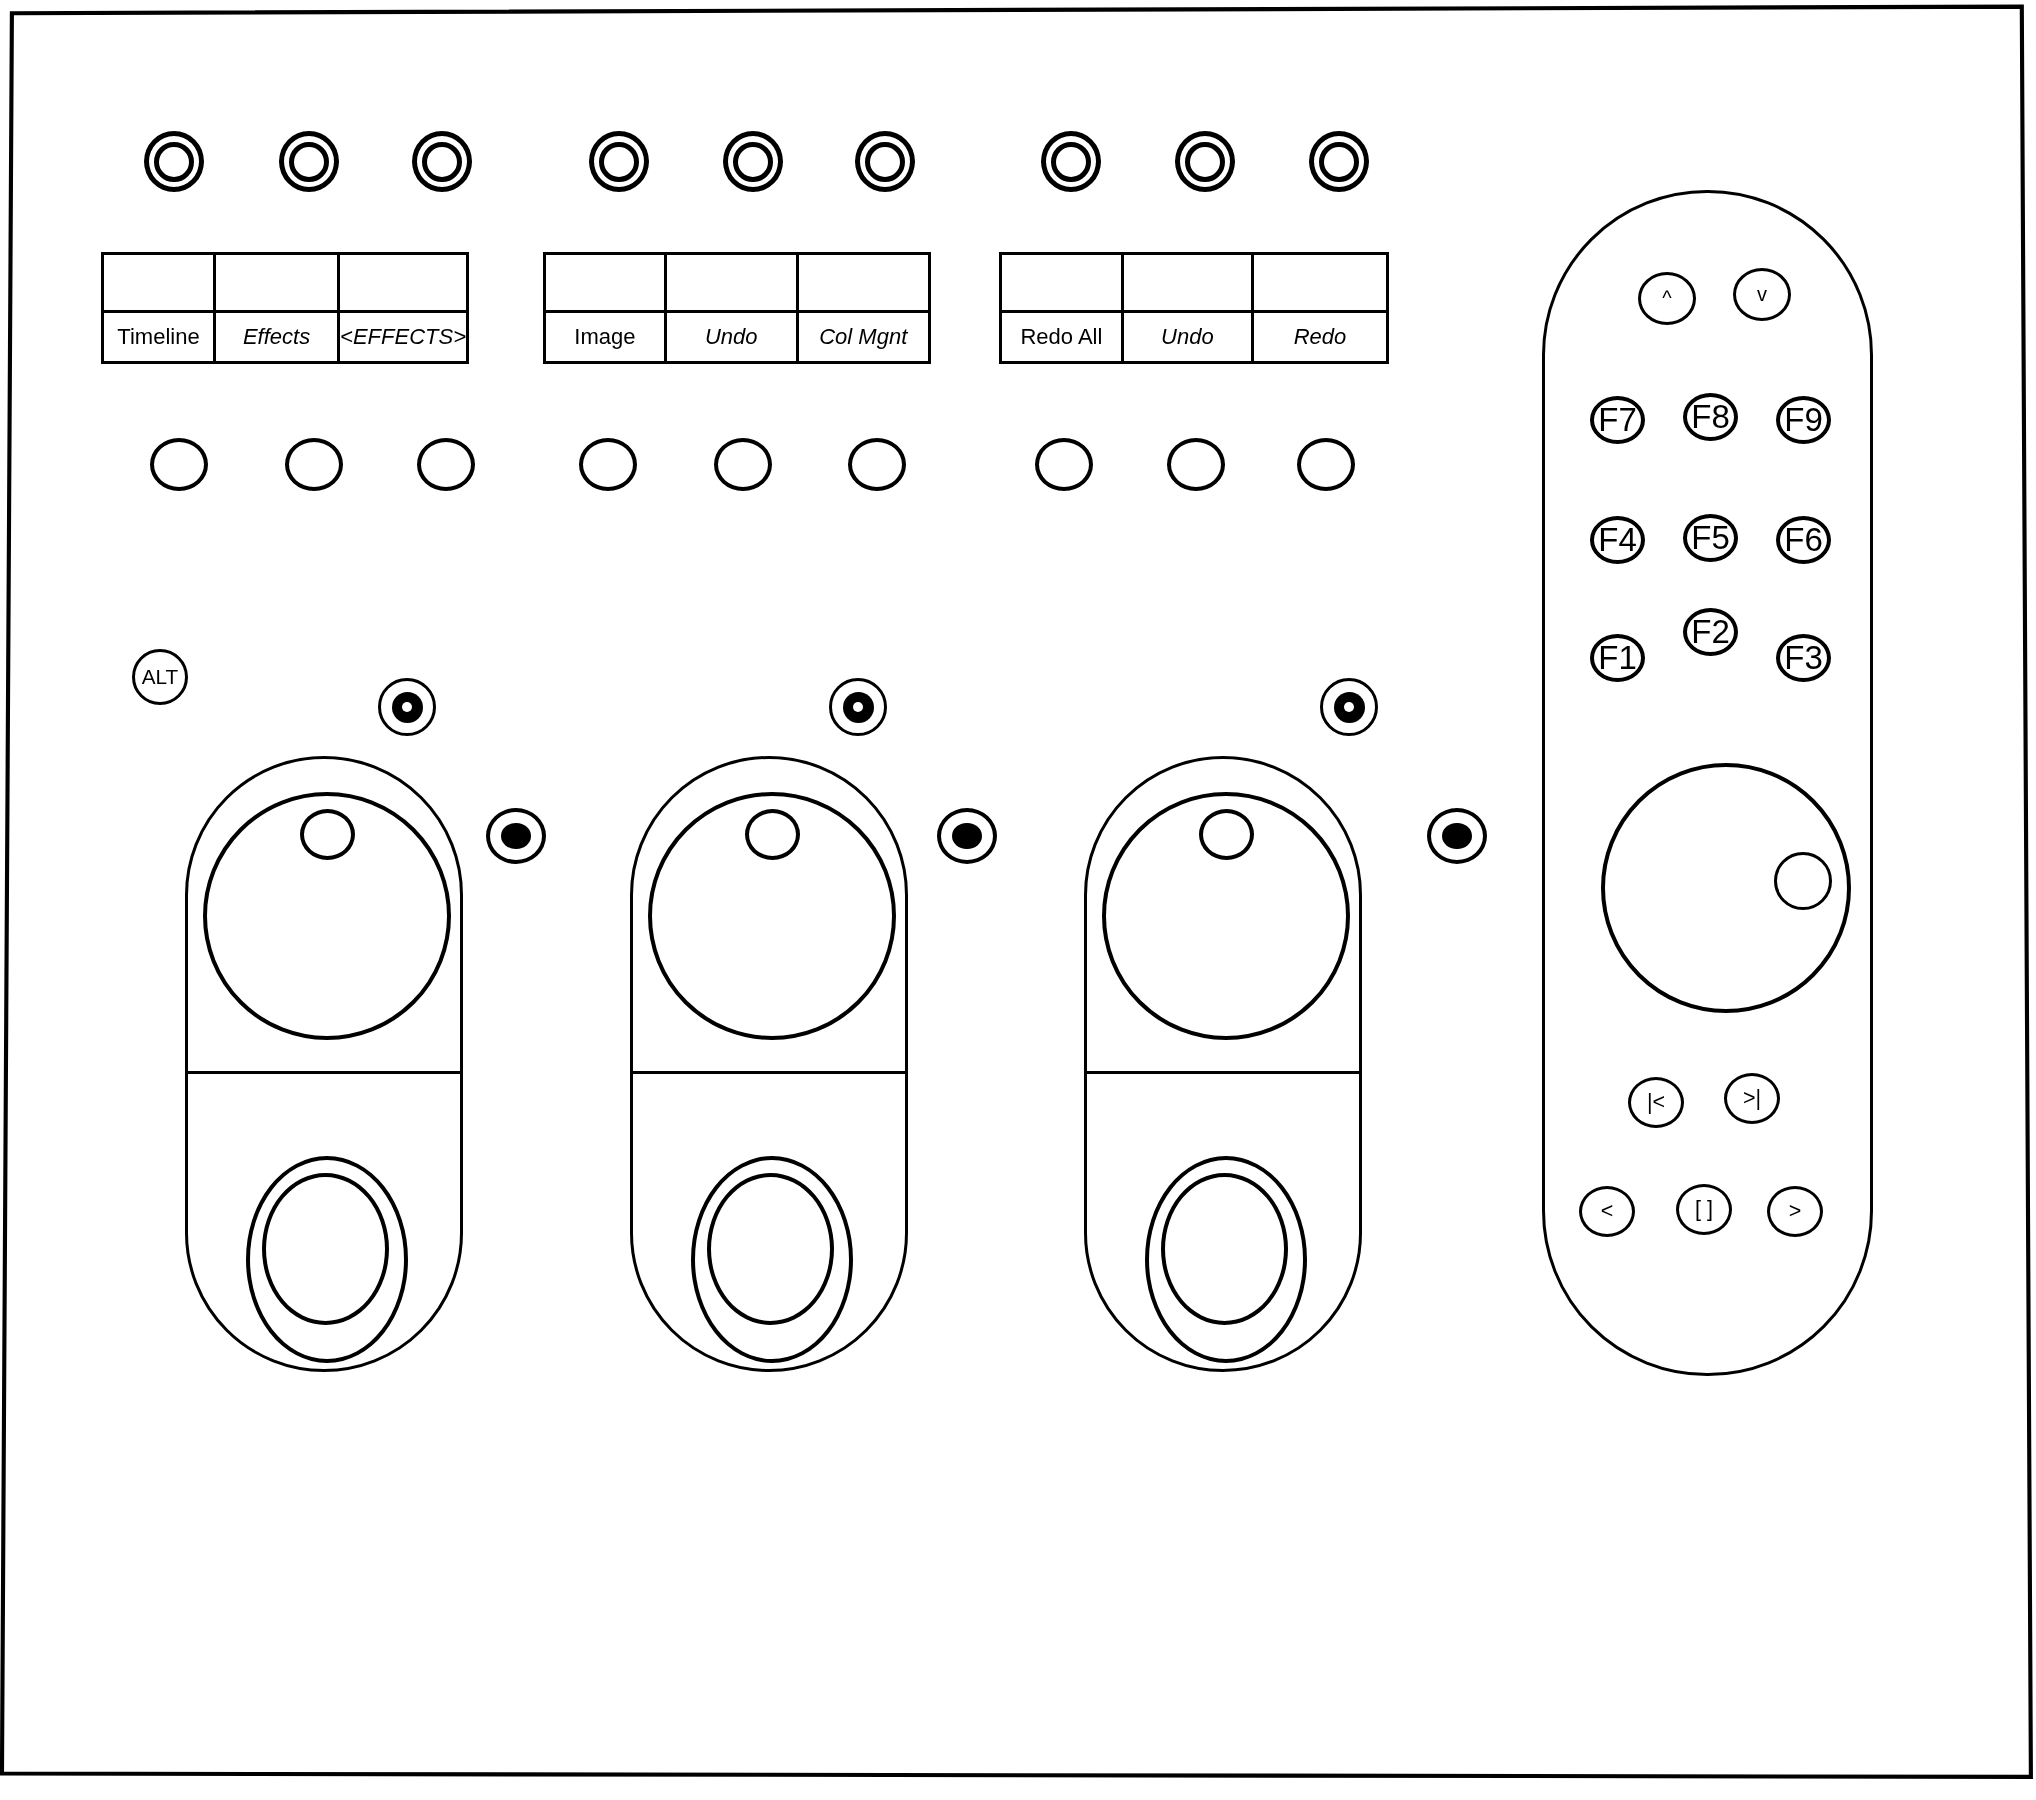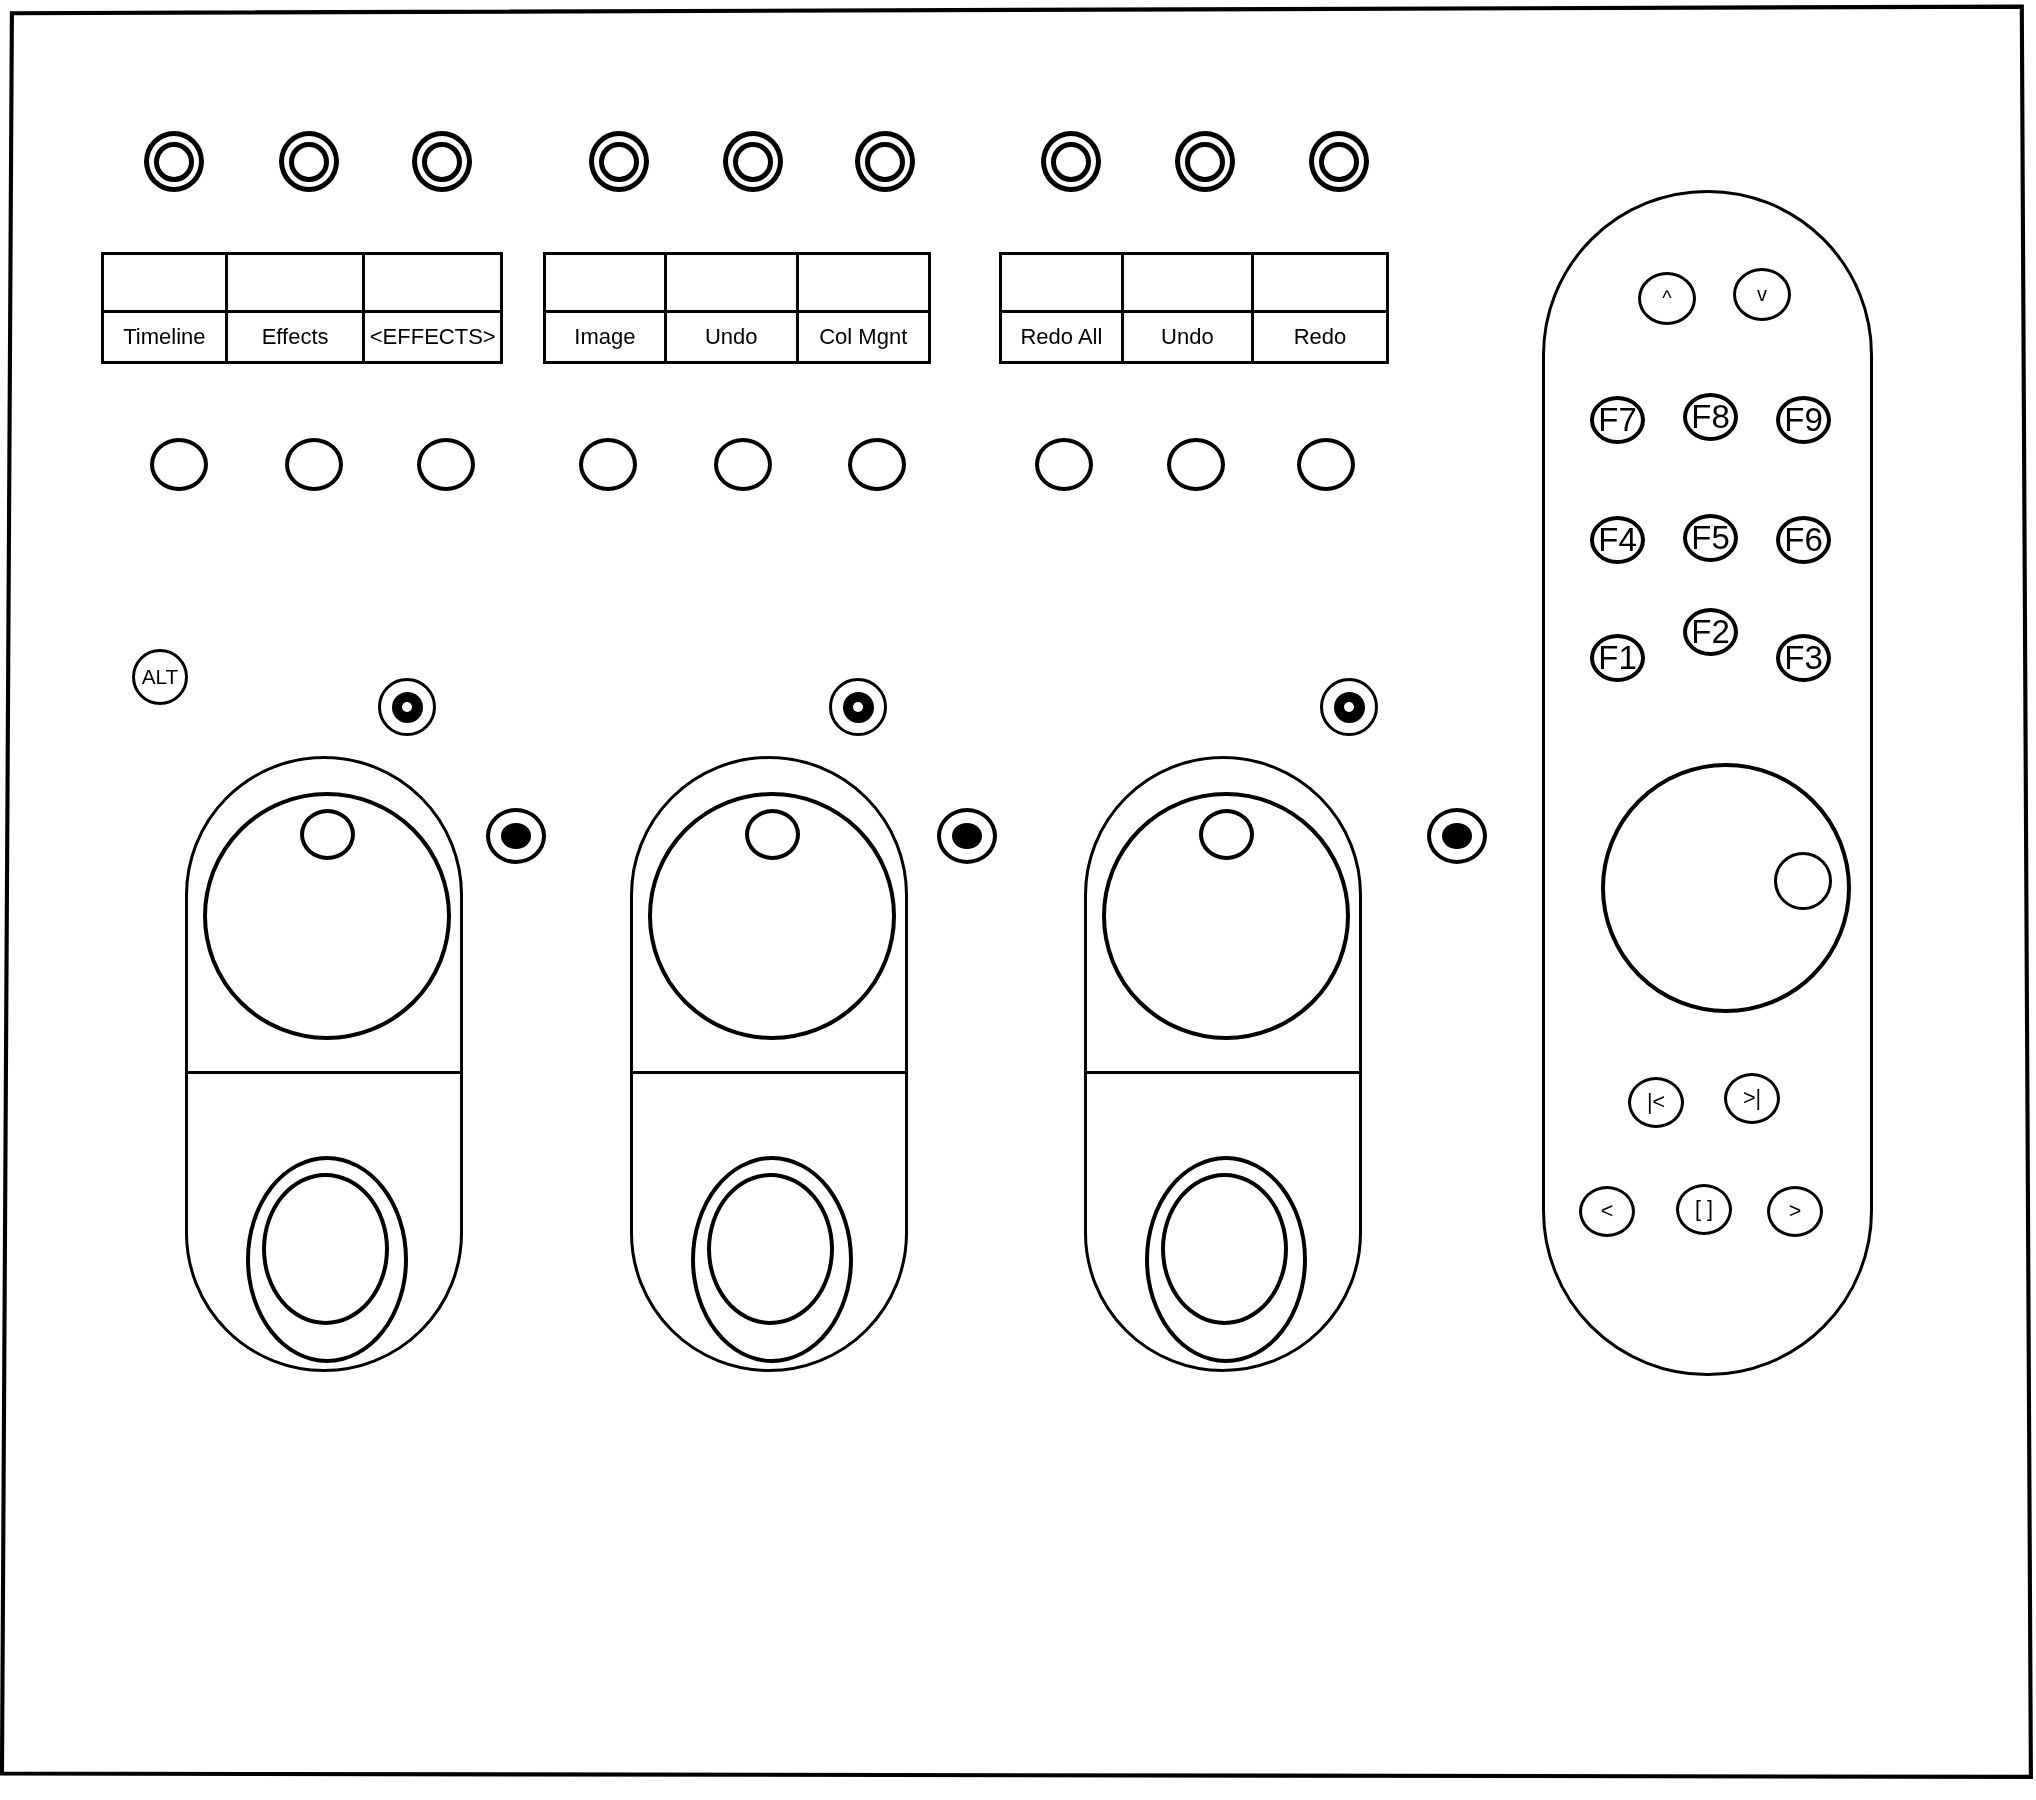--- a/index.html
+++ b/index.html
@@ -11,21 +11,21 @@
        display:flex;align-items:center;justify-content:center;}
   
   .knob{width:60px;height:61px;border-width:5px;}
   .knob-inner{width:30px;height:30px;border:5px solid #000;border-radius:50%;background:#fff;}
   
   .softbtn{width:58px;height:53px;}
   
   .strip{position:absolute;box-sizing:border-box;border:3.3px solid #000;background:#fff;
          display:grid;grid-template-rows:55px 1fr;}
   .strip .cell{box-sizing:border-box;}
-  .strip .c2,.strip .c3{border-left:3.3px solid #000;}
+  .strip .c2,.strip .c3{border-left:3.3px solid #000;font-style:italic;}
   .strip .r2{border-top:3.3px solid #000;display:flex;align-items:center;justify-content:center;
              font-size:22px;white-space:nowrap;overflow:visible;}
   
   .led{width:58px;height:58px;border-width:3.3px;}
   .led-core{width:31px;height:31px;border-radius:50%;background:#000;display:flex;align-items:center;justify-content:center;}
   .led-dot{width:10.7px;height:10.7px;border-radius:50%;background:#fff;}
   
   .dotbtn{width:60px;height:56px;border-width:4.1px;}
   .dot-core{width:30px;height:26.5px;border-radius:50%;background:#000;}
   
@@ -76,21 +76,21 @@
   <div class="ell knob" style="left:1041px;top:131px">
       <div class="knob-inner"></div>
     </div>
   <div class="ell knob" style="left:1175px;top:131px">
       <div class="knob-inner"></div>
     </div>
   <div class="ell knob" style="left:1309px;top:131px">
       <div class="knob-inner"></div>
     </div>
 
-  <div class="strip" style="left:101px;top:252px;width:402px;height:112px;grid-template-columns:144fr 164fr 164fr;">
+  <div class="strip" style="left:101px;top:252px;width:368px;height:112px;grid-template-columns:144fr 164fr 164fr;">
     <div class="cell c1"></div>
     <div class="cell c2"></div>
     <div class="cell c3"></div>
     <div class="cell r2 c1">Timeline</div>
     <div class="cell r2 c2">Effects</div>
     <div class="cell r2 c3">&lt;EFFECTS&gt;</div>
   </div>
   <div class="strip" style="left:543px;top:252px;width:388px;height:112px;grid-template-columns:145fr 162fr 163fr;text-align:right;">
     <div class="cell c1"></div>
     <div class="cell c2"></div>

